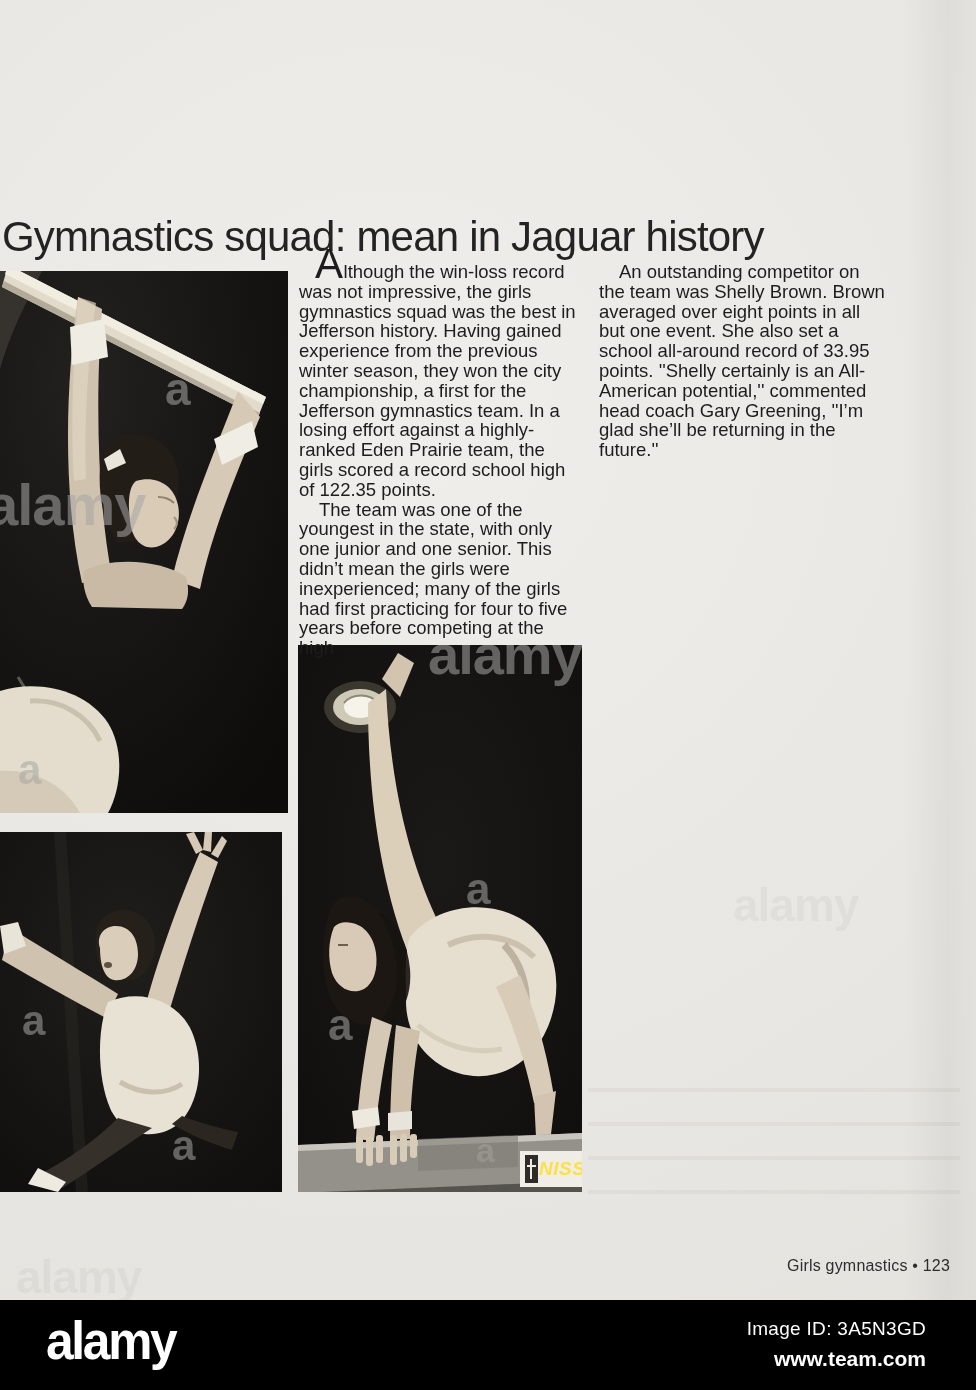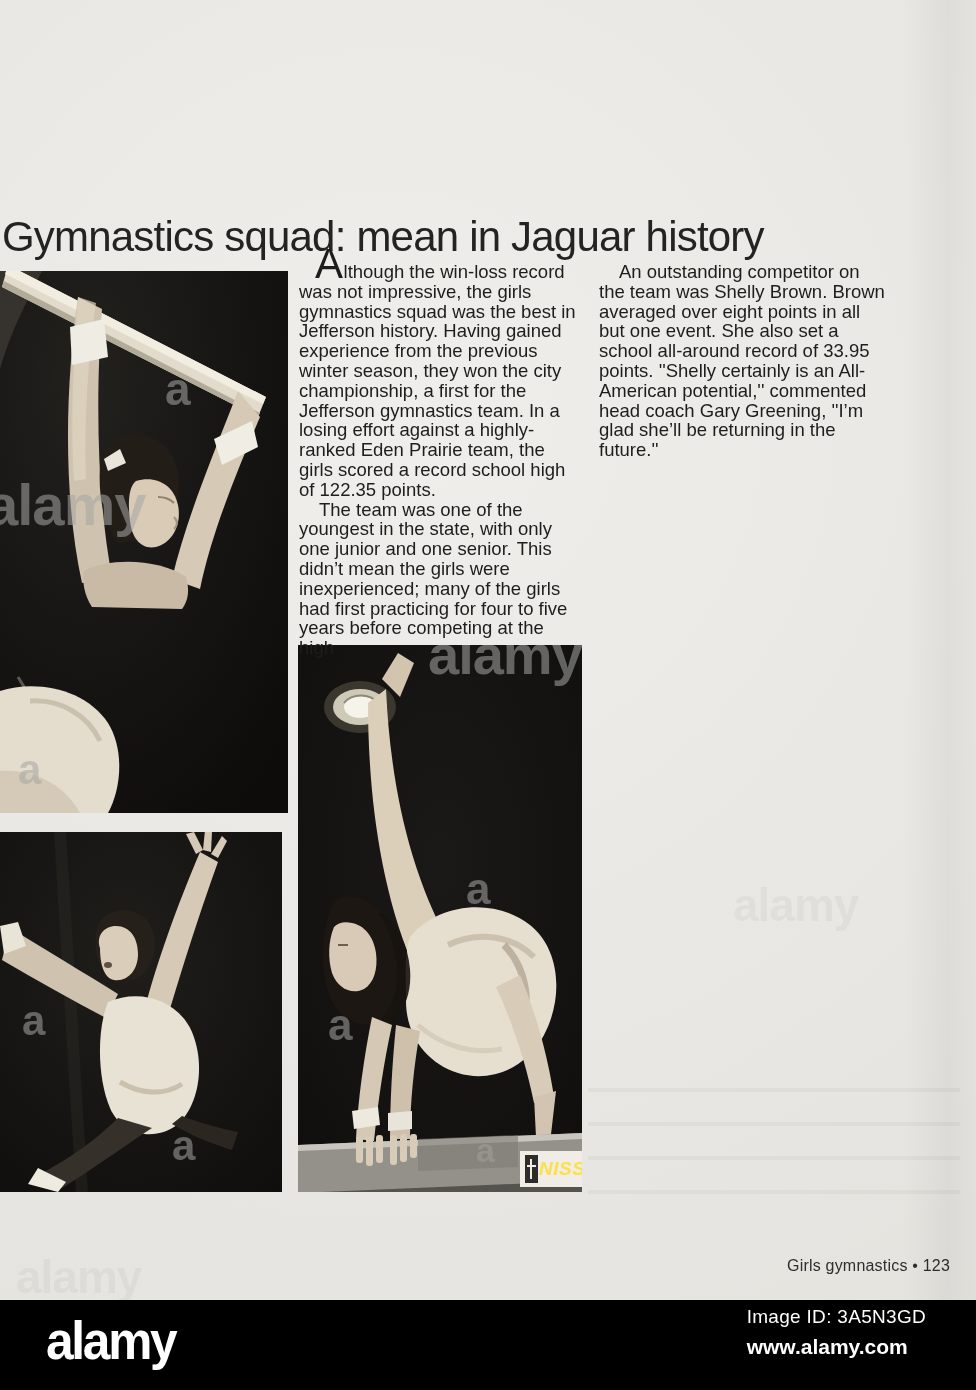--- a/index.html
+++ b/index.html
@@ -29,21 +29,21 @@
         letter-spacing:-1px;pointer-events:none;}
   .showthrough{position:absolute;left:588px;top:1072px;width:372px;height:122px;
         background:repeating-linear-gradient(to bottom, rgba(0,0,0,0) 0 16px,
                   rgba(100,95,85,0.06) 16px 20px, rgba(0,0,0,0) 20px 34px);
         filter:blur(0.6px);pointer-events:none;}
   .nissen-label{position:absolute;left:241px;top:513px;font-size:19px;font-weight:700;
         font-style:italic;color:#fde047;letter-spacing:0.5px;}
   .alamy-bar{position:absolute;left:0;top:1300px;width:976px;height:90px;background:#000;}
   .alamy-logo{position:absolute;left:46px;top:13px;font-size:54px;font-weight:700;color:#fff;
         letter-spacing:-2.5px;transform:scaleX(0.92);transform-origin:left;line-height:1;}
-  .alamy-right{position:absolute;right:50px;top:6px;text-align:left;color:#fff;}
+  .alamy-right{position:absolute;right:50px;top:18px;text-align:right;color:#fff;}
   .image-id{display:block;font-size:19px;letter-spacing:0.3px;}
   .alamy-url{display:block;font-size:21px;font-weight:700;margin-top:7px;}
 </style>
 </head>
 <body>
 
 <div class="page">
 
   <h1 class="headline">Gymnastics squad: mean in Jaguar history</h1>
 
@@ -184,17 +184,17 @@
 
   <span class="paper-ghost" style="left:733px;top:882px;font-size:46px;">alamy</span>
   <span class="paper-ghost" style="left:16px;top:1254px;font-size:46px;">alamy</span>
 
   <div class="folio">Girls gymnastics • 123</div>
 
   <div class="alamy-bar">
     <span class="alamy-logo">alamy</span>
     <div class="alamy-right">
       <span class="image-id">Image ID: 3A5N3GD</span>
-      <span class="alamy-url">www.alamy.com</span>
+      <span class="alamy-url">www.team.com</span>
     </div>
   </div>
 
 </div>
 
 </body></html>

